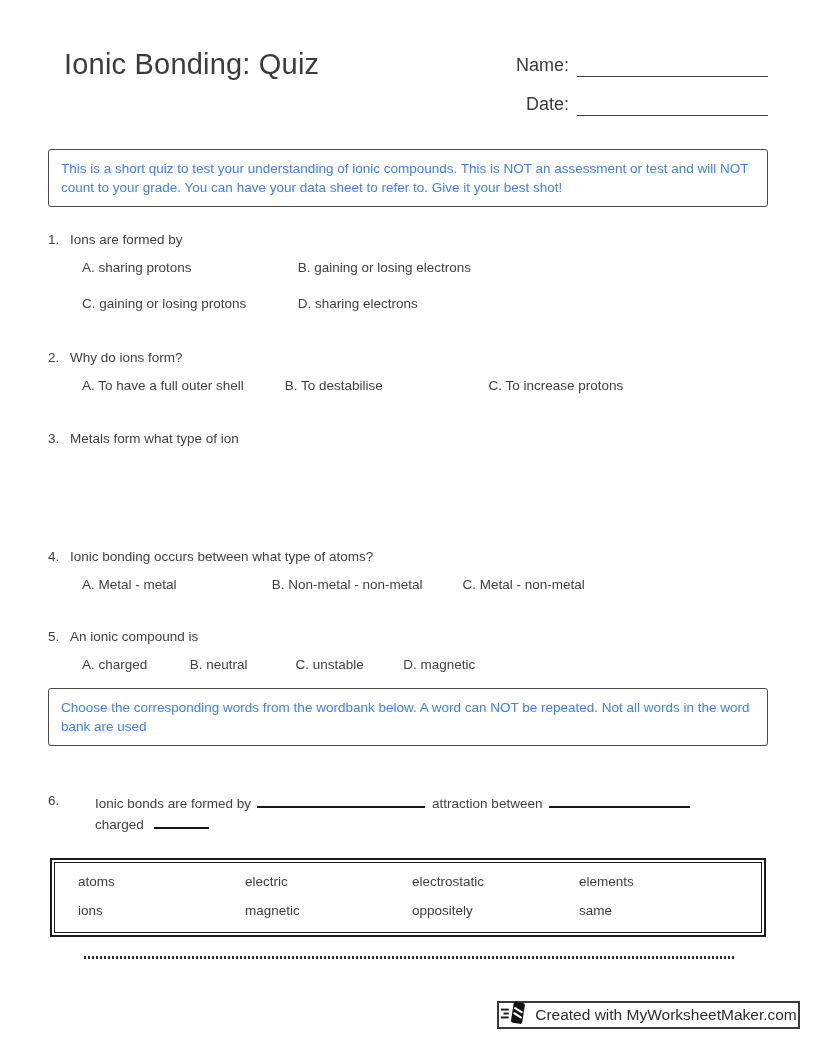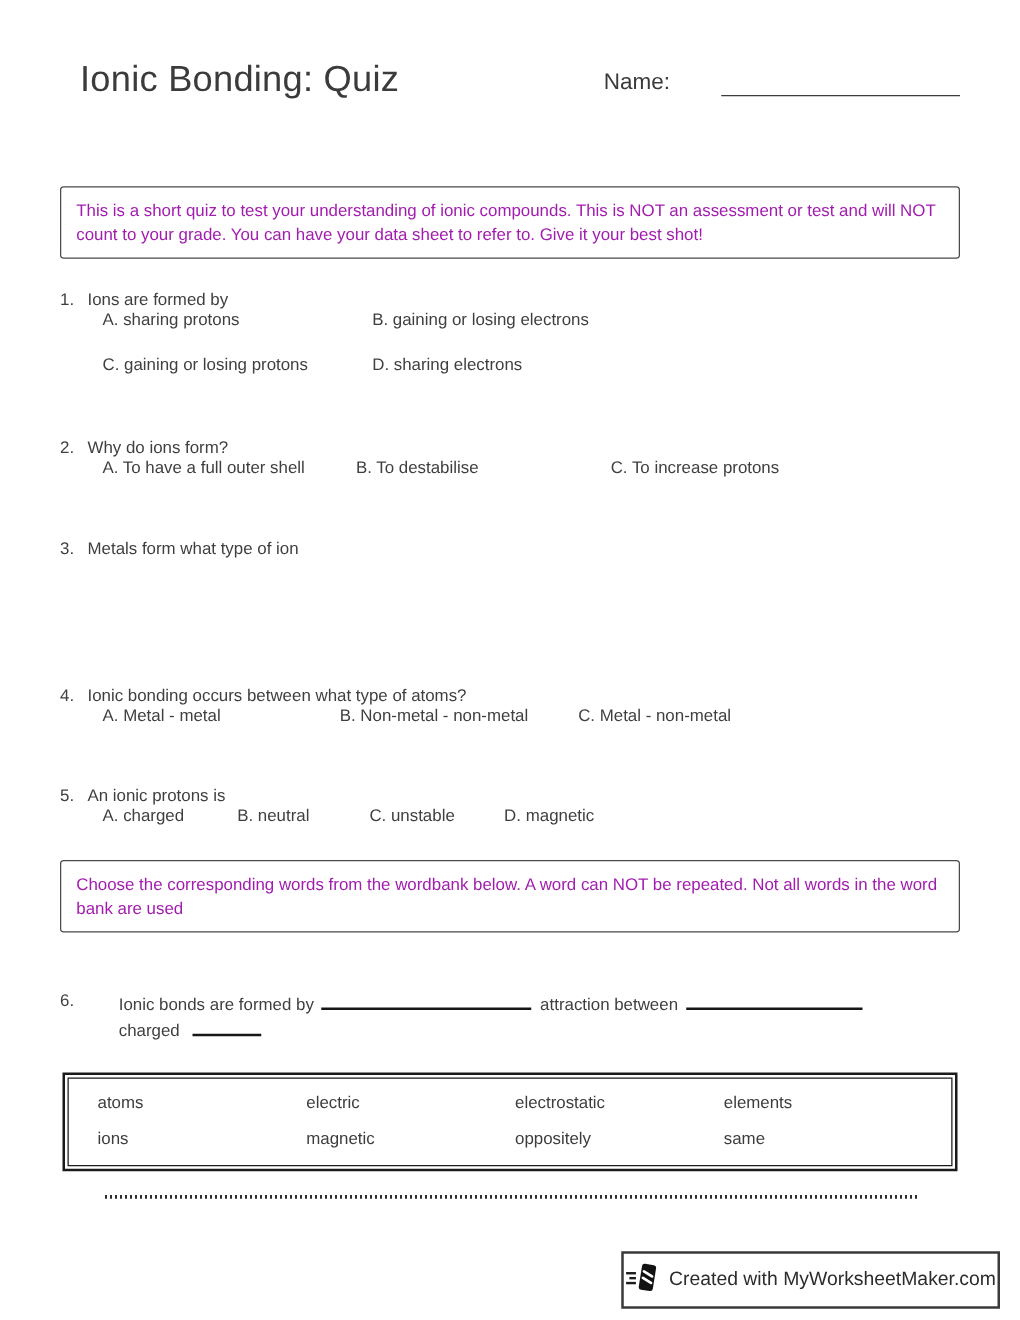--- a/index.html
+++ b/index.html
@@ -6,37 +6,37 @@
   .page {
     position:relative; width:816px; height:1056px; background:#ffffff;
     font-family:"Liberation Sans", sans-serif; color:#3f3f3f; overflow:hidden;
   }
   .title {
     position:absolute; left:64px; top:48px;
     font-size:29px; font-weight:400; color:#3b3b3b; letter-spacing:0.2px;
   }
   
   .iden-block { position:absolute; top:50px; right:48px; }
-  .iden-row { display:flex; align-items:flex-end; height:27px; margin-bottom:12px;gap:33px; }
+  .iden-row { display:flex; align-items:flex-end; height:27px; margin-bottom:12px; }
   .iden-label { font-size:18px; color:#3a3a3a; min-width:60px; text-align:right; margin-right:8px; line-height:24px; }
   .iden-line { display:inline-block; width:191px; height:22px; border-bottom:1px solid #3c3c3c; }
   
   .note-box {
     position:absolute; left:48px; width:720px; box-sizing:border-box;
     border:1px solid #4a4a4a; border-radius:3px; padding:9px 12px;
-    font-size:13.5px; line-height:1.42; color:#a21caf;
+    font-size:13.5px; line-height:1.42; color:#3b82f6;
   }
   .note-box.intro { top:149px; }
   .note-box.wordbank-note { top:688px; }
   
   .question { position:absolute; left:48px; width:720px; font-size:13.5px; }
   .q-line { display:flex; line-height:16px; }
   .q-num { width:22px; flex:0 0 22px; }
   .q-text { }
-  .opts { padding-left:34px; }
+  .opts { margin-top:12px; padding-left:34px; }
   .opt-row { line-height:16px; }
   .opt-row + .opt-row { margin-top:20px; }
   .opt { display:inline-block; }
   .w212 { width:212px; } .w199 { width:199px; } .w200 { width:200px; }
   .w98 { width:98px; }  .w186 { width:186px; } .w187 { width:187px; }
   .w104 { width:104px; } .w102 { width:102px; }
   
   .q6-body { line-height:20px;margin-left:25px; }
   .blank { display:inline-block; border-bottom:2px solid #161616; height:13px; }
   .blank1 { width:168px; margin:0 7px 0 6px; }
@@ -54,39 +54,43 @@
     font-size:13.5px; color:#3d3d3d;
   }
   .wb-cell { line-height:16px; }
   
   .dotted-line {
     position:absolute; left:84px; top:956px; width:652px; height:3px;
     background:repeating-linear-gradient(90deg,#2d2d2d 0 2px,transparent 2px 4px);
   }
   
   .footer-box {
-    position:absolute; left:497px; top:1001px; width:303px; height:46px; box-sizing:border-box;
+    position:absolute; left:497px; top:1001px; width:303px; height:28px; box-sizing:border-box;
     border:2px solid #3a3a3a; background:#fff;
     display:flex; align-items:center; justify-content:center; gap:7px;
   }
   .footer-text { font-size:15.5px; color:#2c2c2c; }
   .logo-icon { flex:0 0 auto; }
 </style>
 </head>
 <body>
 
 <div class="page">
 
   <div class="title">Ionic Bonding: Quiz</div>
 
   <div class="iden-block">
     <div class="iden-row">
       <span class="iden-label">Name:</span>
       <span class="iden-line"></span>
     </div>
+    <div class="iden-row">
+      <span class="iden-label">Date:</span>
+      <span class="iden-line"></span>
+    </div>
   </div>
 
   <div class="note-box intro">This is a short quiz to test your understanding of ionic compounds. This is NOT an assessment or test and will NOT count to your grade. You can have your data sheet to refer to. Give it your best shot!</div>
 
   <div class="question" style="top:232px">
     <div class="q-line">
       <span class="q-num">1.</span>
       <span class="q-text">Ions are formed by</span>
     </div>
     <div class="opts">
@@ -132,21 +136,21 @@
         <span class="opt w186">A. Metal - metal</span>
         <span class="opt w187">B. Non-metal - non-metal</span>
         <span class="opt">C. Metal - non-metal</span>
       </div>
     </div>
   </div>
 
   <div class="question" style="top:629px">
     <div class="q-line">
       <span class="q-num">5.</span>
-      <span class="q-text">An ionic protons is</span>
+      <span class="q-text">An ionic compound is</span>
     </div>
     <div class="opts">
       <div class="opt-row">
         <span class="opt w104">A. charged</span>
         <span class="opt w102">B. neutral</span>
         <span class="opt w104">C. unstable</span>
         <span class="opt">D. magnetic</span>
       </div>
     </div>
   </div>

